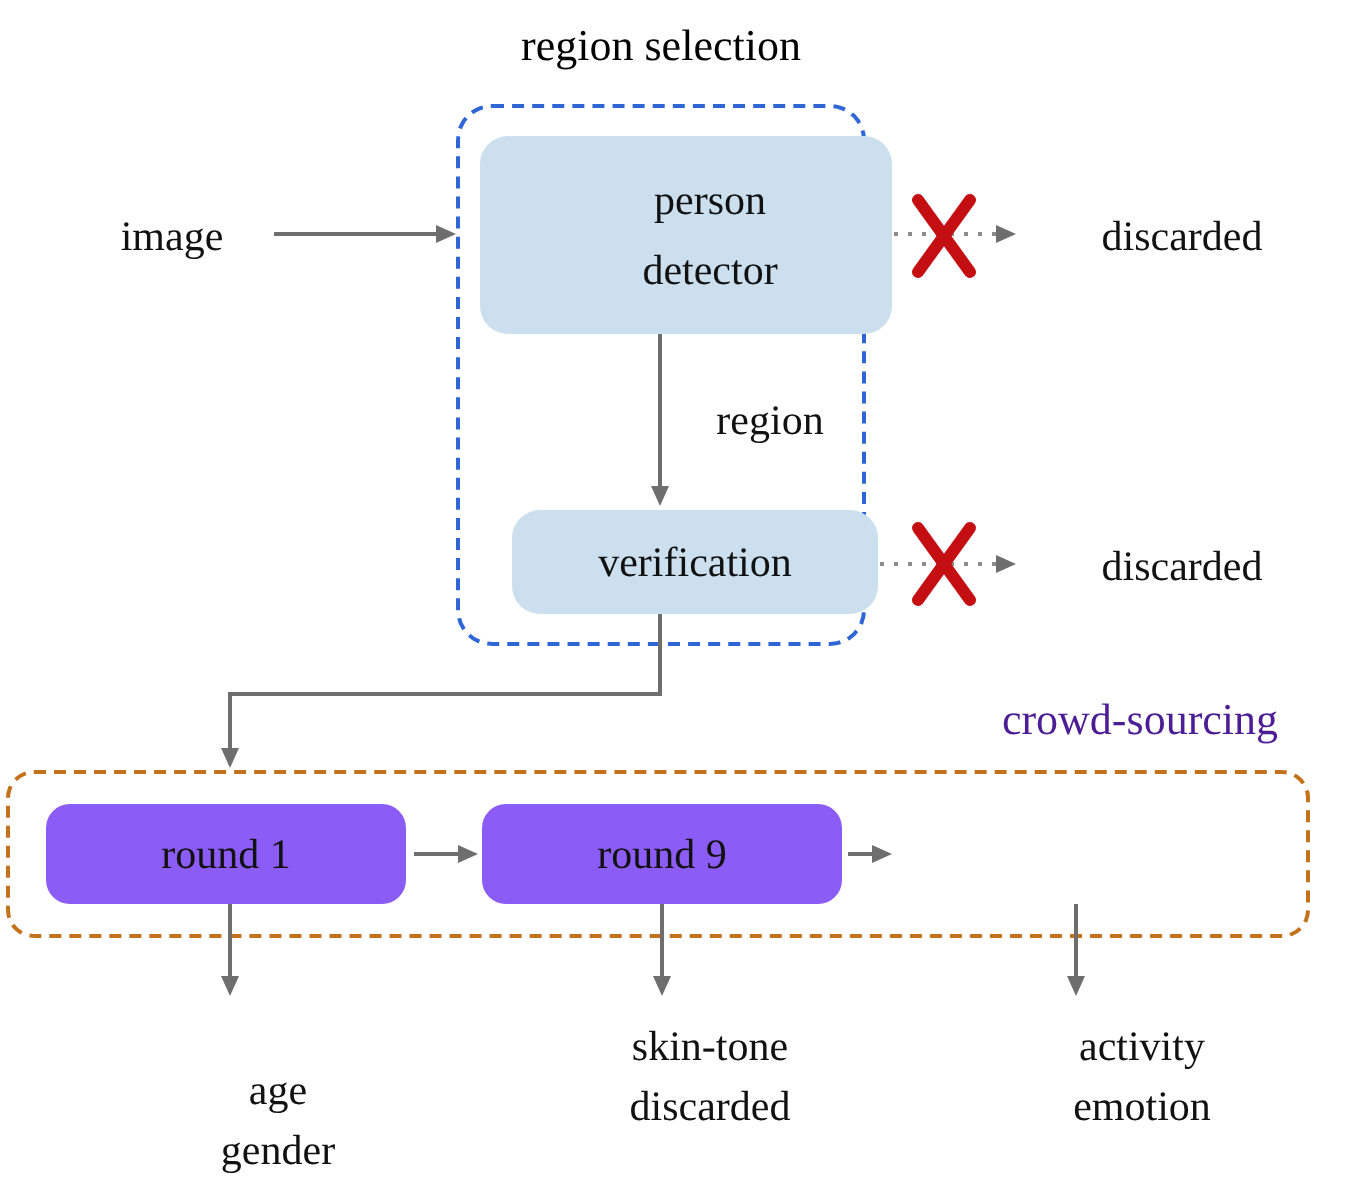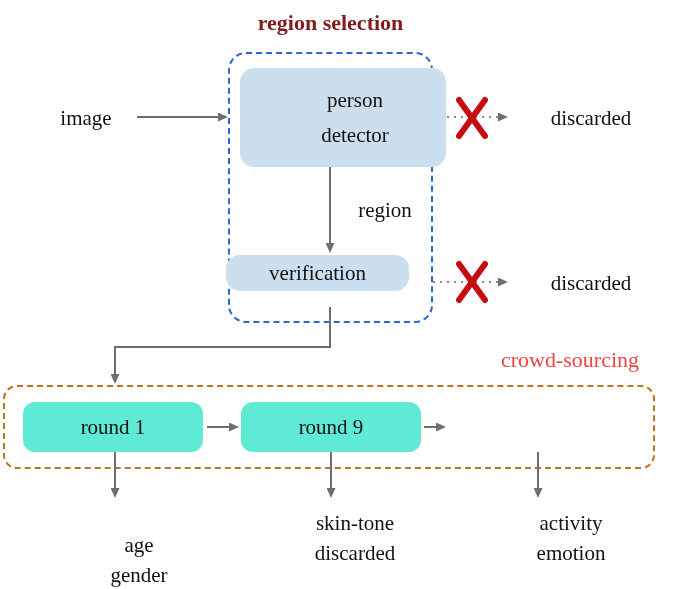--- a/index.html
+++ b/index.html
@@ -24,30 +24,29 @@
     line-height: 30px;
     text-align: center;
     z-index: 2;
   }
   .multiline { white-space: pre-line; padding-left: 24px; }
   .group-title-blue {
     position: absolute;
     left: 228px; top: 10px; width: 205px;
     font-size: 22px;
     text-align: center;
-    color: #7f1d1d;
+    color: #000000;
     z-index: 2;
-    font-weight: bold;
   }
   .group-title-orange {
     position: absolute;
     left: 478px; top: 347px; width: 184px;
     font-size: 22px;
     text-align: center;
-    color: #ef4444;
+    color: #4c1d95;
     z-index: 2;
   }
   .container-blue {
     position: absolute;
     left: 228px; top: 52px;
     width: 201px; height: 267px;
     border: 2px dashed #2e66d6;
     border-radius: 18px;
     z-index: 0;
   }
@@ -66,25 +65,25 @@
     justify-content: center;
     text-align: center;
     font-size: 21px;
     z-index: 2;
   }
   .node-blue {
     background: #cbdfef;
     border-radius: 14px;
   }
   .node-peach {
-    background: #5eead4;
+    background: #8b5cf6;
     border-radius: 12px;
   }
   .person-detector { left: 240px; top: 68px; width: 182px; height: 99px; line-height: 35px; }
-  .verification    { left: 226px; top: 255px; width: 183px; height: 36px; }
+  .verification    { left: 256px; top: 255px; width: 183px; height: 52px; }
   .round-1 { left: 23px;  top: 402px; width: 180px; height: 50px; }
   .round-2 { left: 241px; top: 402px; width: 180px; height: 50px; }
   .round-3 { left: 448px; top: 402px; width: 185px; height: 50px; }
   .image-label     { left: 40px;  top: 103px; width: 92px; }
   .region-label    { left: 345px; top: 195px; width: 80px; text-align: center; }
   .discarded-top    { left: 525px; top: 103px; width: 132px; }
   .discarded-bottom { left: 525px; top: 268px; width: 132px; }
   .outputs-1 { left: 35px;  top: 508px; width: 160px; margin-top: 22px; }
   .outputs-2 { left: 251px; top: 508px; width: 160px; }
   .outputs-3 { left: 467px; top: 508px; width: 160px; }

